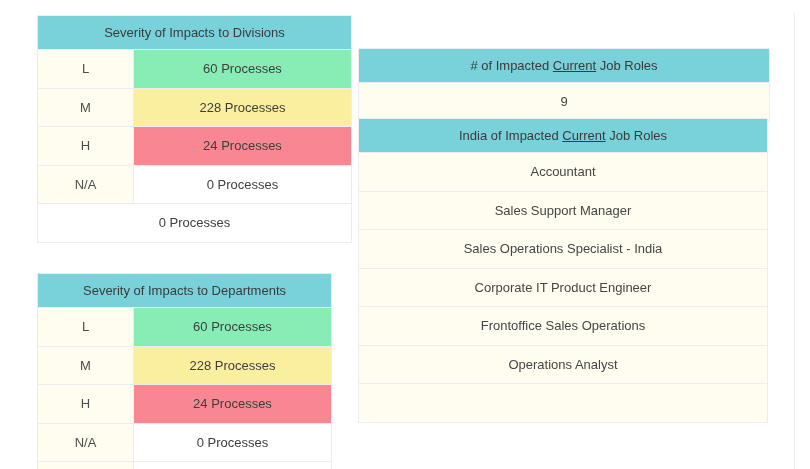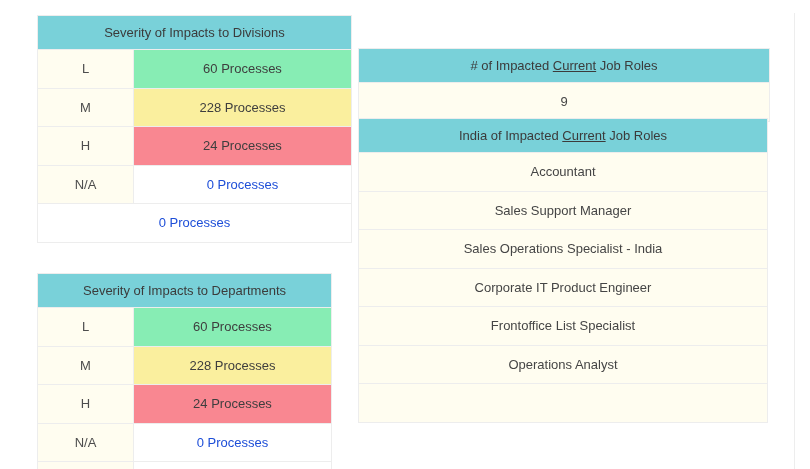--- a/index.html
+++ b/index.html
@@ -45,21 +45,21 @@
   .sev-label {
     width: 96px;
     background: #fffdf0;
     border-right: 1px solid #ededed;
     color: #4d4d4d;
   }
   .sev-value { flex: 1; color: #3e3e3e; }
   .v-green  { background: #87edb4; }
   .v-yellow { background: #faef9e; text-align: center; }
   .v-pink   { background: #f98791; text-align: center; }
-  .v-white  { background: #ffffff; color: #1d4ed8; }
+  .v-white  { background: #ffffff; color: #404040; }
   
   .plain-row {
     height: 37.5px;
     border-top: 1px solid #ededed;
     background: #fffdf0;
     display: flex;
     align-items: center;
     justify-content: center;
     font-size: 13px;
     color: #454545;
@@ -134,20 +134,20 @@
     <div class="tbl-header"><span># of Impacted </span><span class="underlined">Current</span><span> Job Roles</span></div>
     <div class="plain-row">9</div>
   </div>
 
   <div class="tbl" id="impacted-list">
     <div class="tbl-header"><span>India of Impacted </span><span class="underlined">Current</span><span> Job Roles</span></div>
     <div class="plain-row">Accountant</div>
     <div class="plain-row">Sales Support Manager</div>
     <div class="plain-row">Sales Operations Specialist - India</div>
     <div class="plain-row">Corporate IT Product Engineer</div>
-    <div class="plain-row">Frontoffice List Specialist</div>
+    <div class="plain-row">Frontoffice Sales Operations</div>
     <div class="plain-row">Operations Analyst</div>
     <div class="plain-row"></div>
   </div>
 
   <div class="page-divider"></div>
 
 </div>
 
 </body></html>

